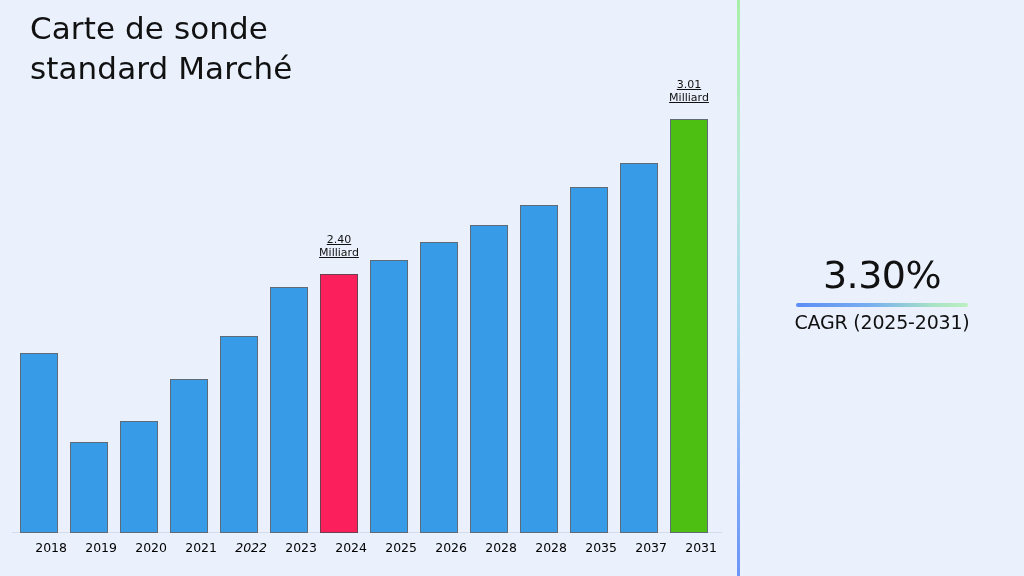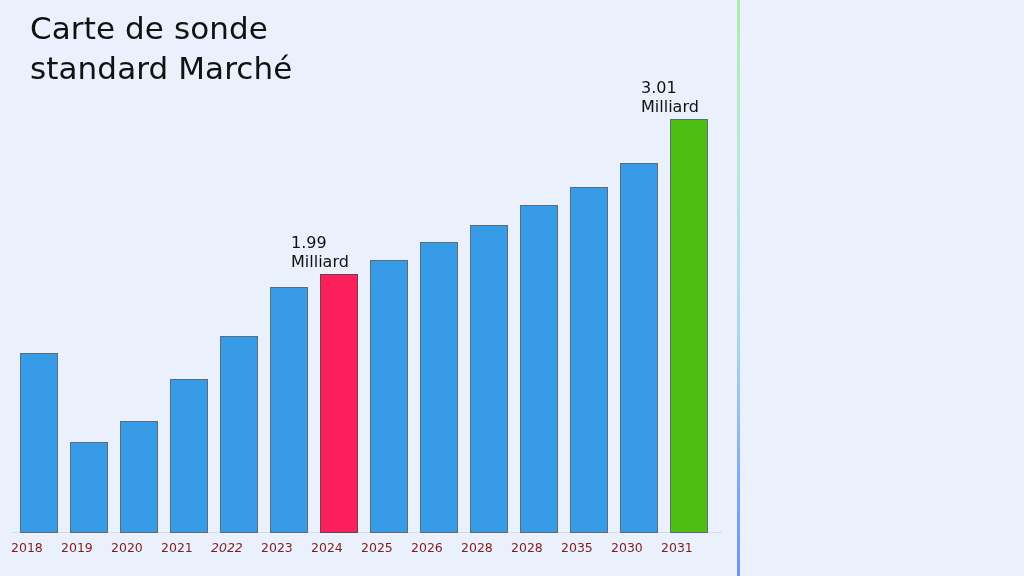--- a/index.html
+++ b/index.html
@@ -65,35 +65,36 @@
     position: absolute;
     box-sizing: border-box;
     border: 1px solid #5f6b76;
     background: #389be8;
   }
   .bar.pink { background: #fb1f5b; border-color: #6b4150; }
   .bar.green { background: #4cbf12; border-color: #5f6b76; }
 
   .bar-value {
     position: absolute;
-    text-align: left;
-    font-size: 16px;
+    text-align: center;
+    font-size: 11px;
     line-height: 1.18;
     color: #111111;
     white-space: pre-line;
     width: 96px;
+    text-decoration: underline;
   }
 
   .tick {
     position: absolute;
     top: 540px;
     width: 56px;
-    text-align: left;
+    text-align: right;
     font-size: 12.5px;
-    color: #7f1d1d;
+    color: #000000;
   }
 
   
   #panel {
     position: absolute;
     left: 740px;
     top: 0px;
     width: 284px;
     height: 576px;
   }
@@ -181,29 +182,34 @@
         <div class="tick" style="left: 111px;">2020</div>
         <div class="tick" style="left: 161px;">2021</div>
         <div class="tick" style="left: 211px; font-style: italic;">2022</div>
         <div class="tick" style="left: 261px;">2023</div>
         <div class="tick" style="left: 311px;">2024</div>
         <div class="tick" style="left: 361px;">2025</div>
         <div class="tick" style="left: 411px;">2026</div>
         <div class="tick" style="left: 461px;">2028</div>
         <div class="tick" style="left: 511px;">2028</div>
         <div class="tick" style="left: 561px;">2035</div>
-        <div class="tick" style="left: 611px;">2030</div>
+        <div class="tick" style="left: 611px;">2037</div>
         <div class="tick" style="left: 661px;">2031</div>
       </div>
     <div id="annotations">
-        <div class="bar-value" style="left: 291px; top: 234px;">1.99
+        <div class="bar-value" style="left: 291px; top: 234px;">2.40
 Milliard</div>
         <div class="bar-value" style="left: 641px; top: 79px;">3.01
 Milliard</div>
       </div>
   </div>
 
   <div id="panel">
 
 
+    <div id="cagr-block">
+      <div id="cagr-value">3.30%</div>
+      <div id="cagr-rule"></div>
+      <div id="cagr-label">CAGR (2025-2031)</div>
+    </div>
 
   </div>
 </div>
 
 </body></html>

